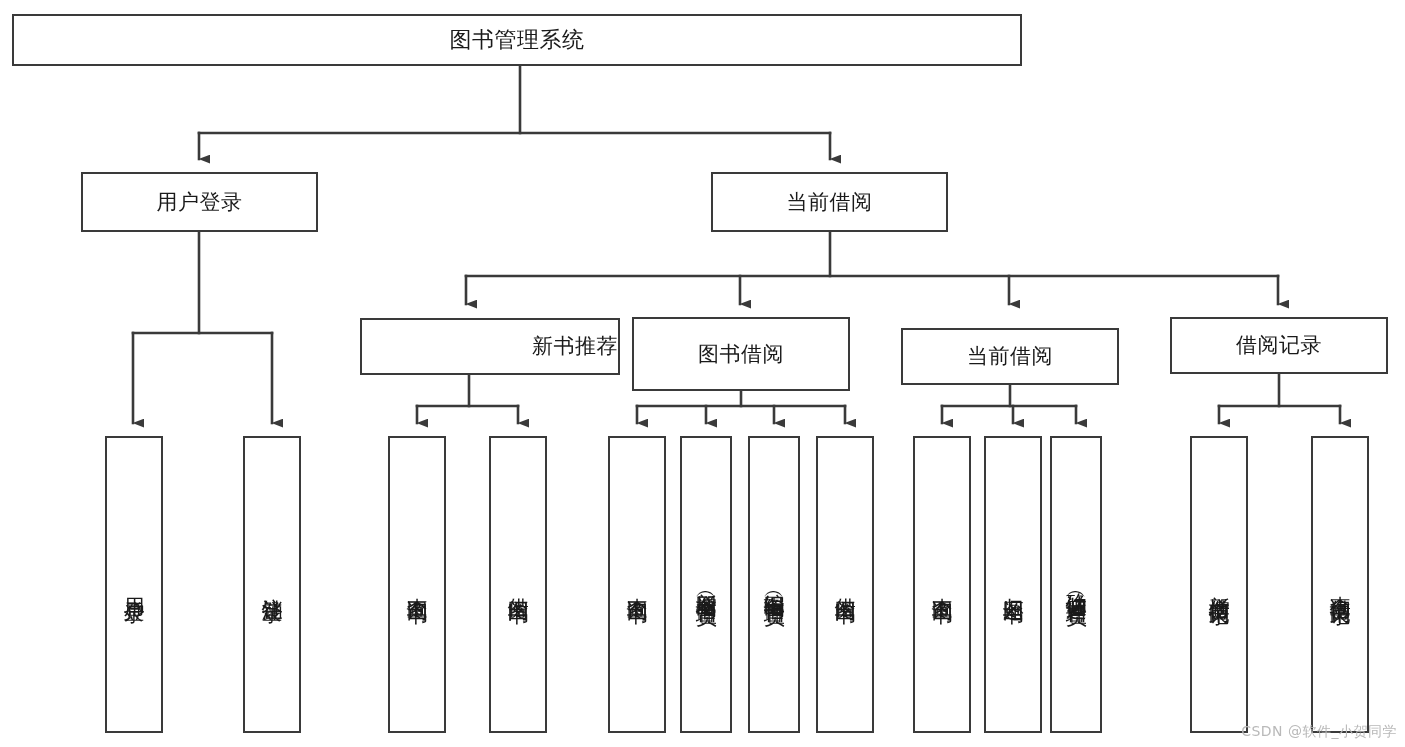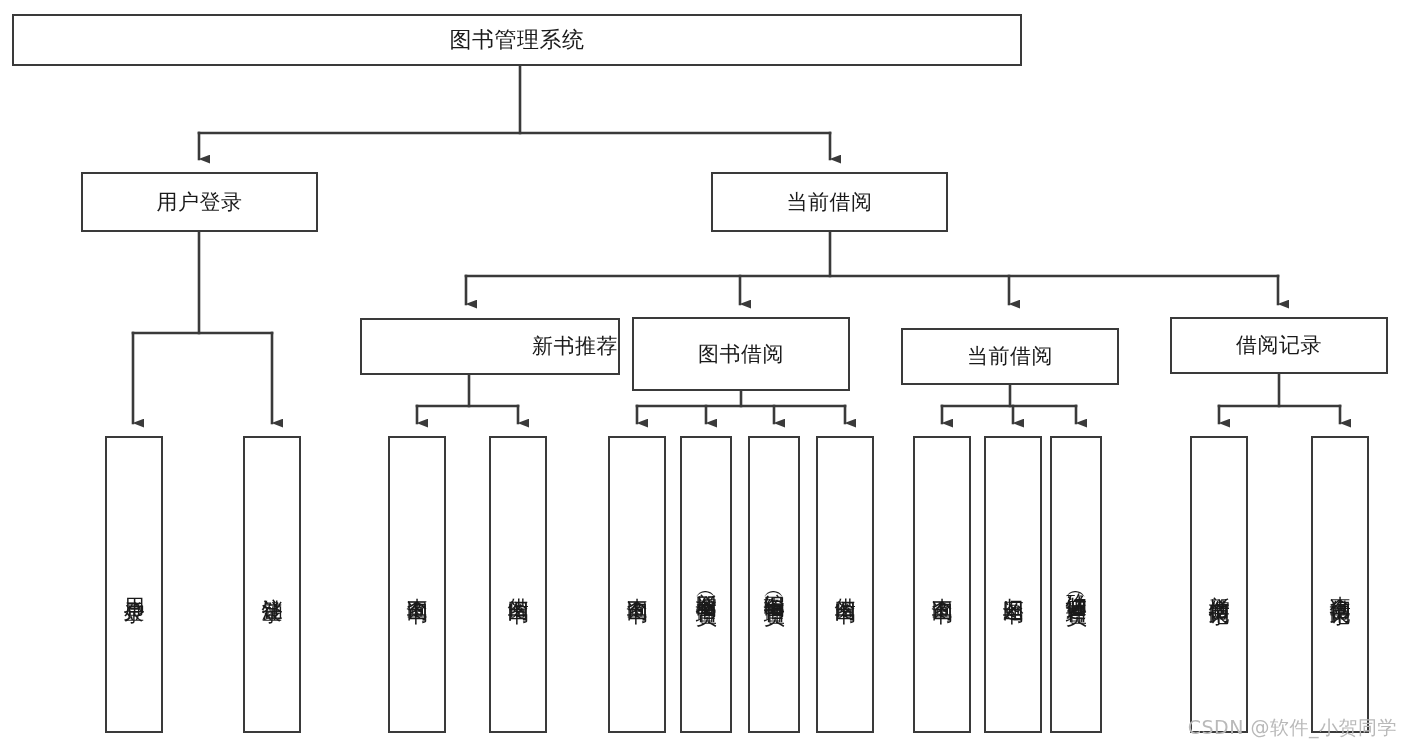--- a/index.html
+++ b/index.html
@@ -55,21 +55,21 @@
     letter-spacing: 2px;
     white-space: nowrap;
   }
   .node.title .lbl {
     font-size: 22px;
   }
   #watermark {
     position: absolute;
     right: 8px;
     bottom: 6px;
-    font-size: 19px;
+    font-size: 14px;
     color: #b9b9b9;
     letter-spacing: 0.5px;
     white-space: nowrap;
   }
 </style>
 </head>
 <body>
 
 <div id="canvas">
 

